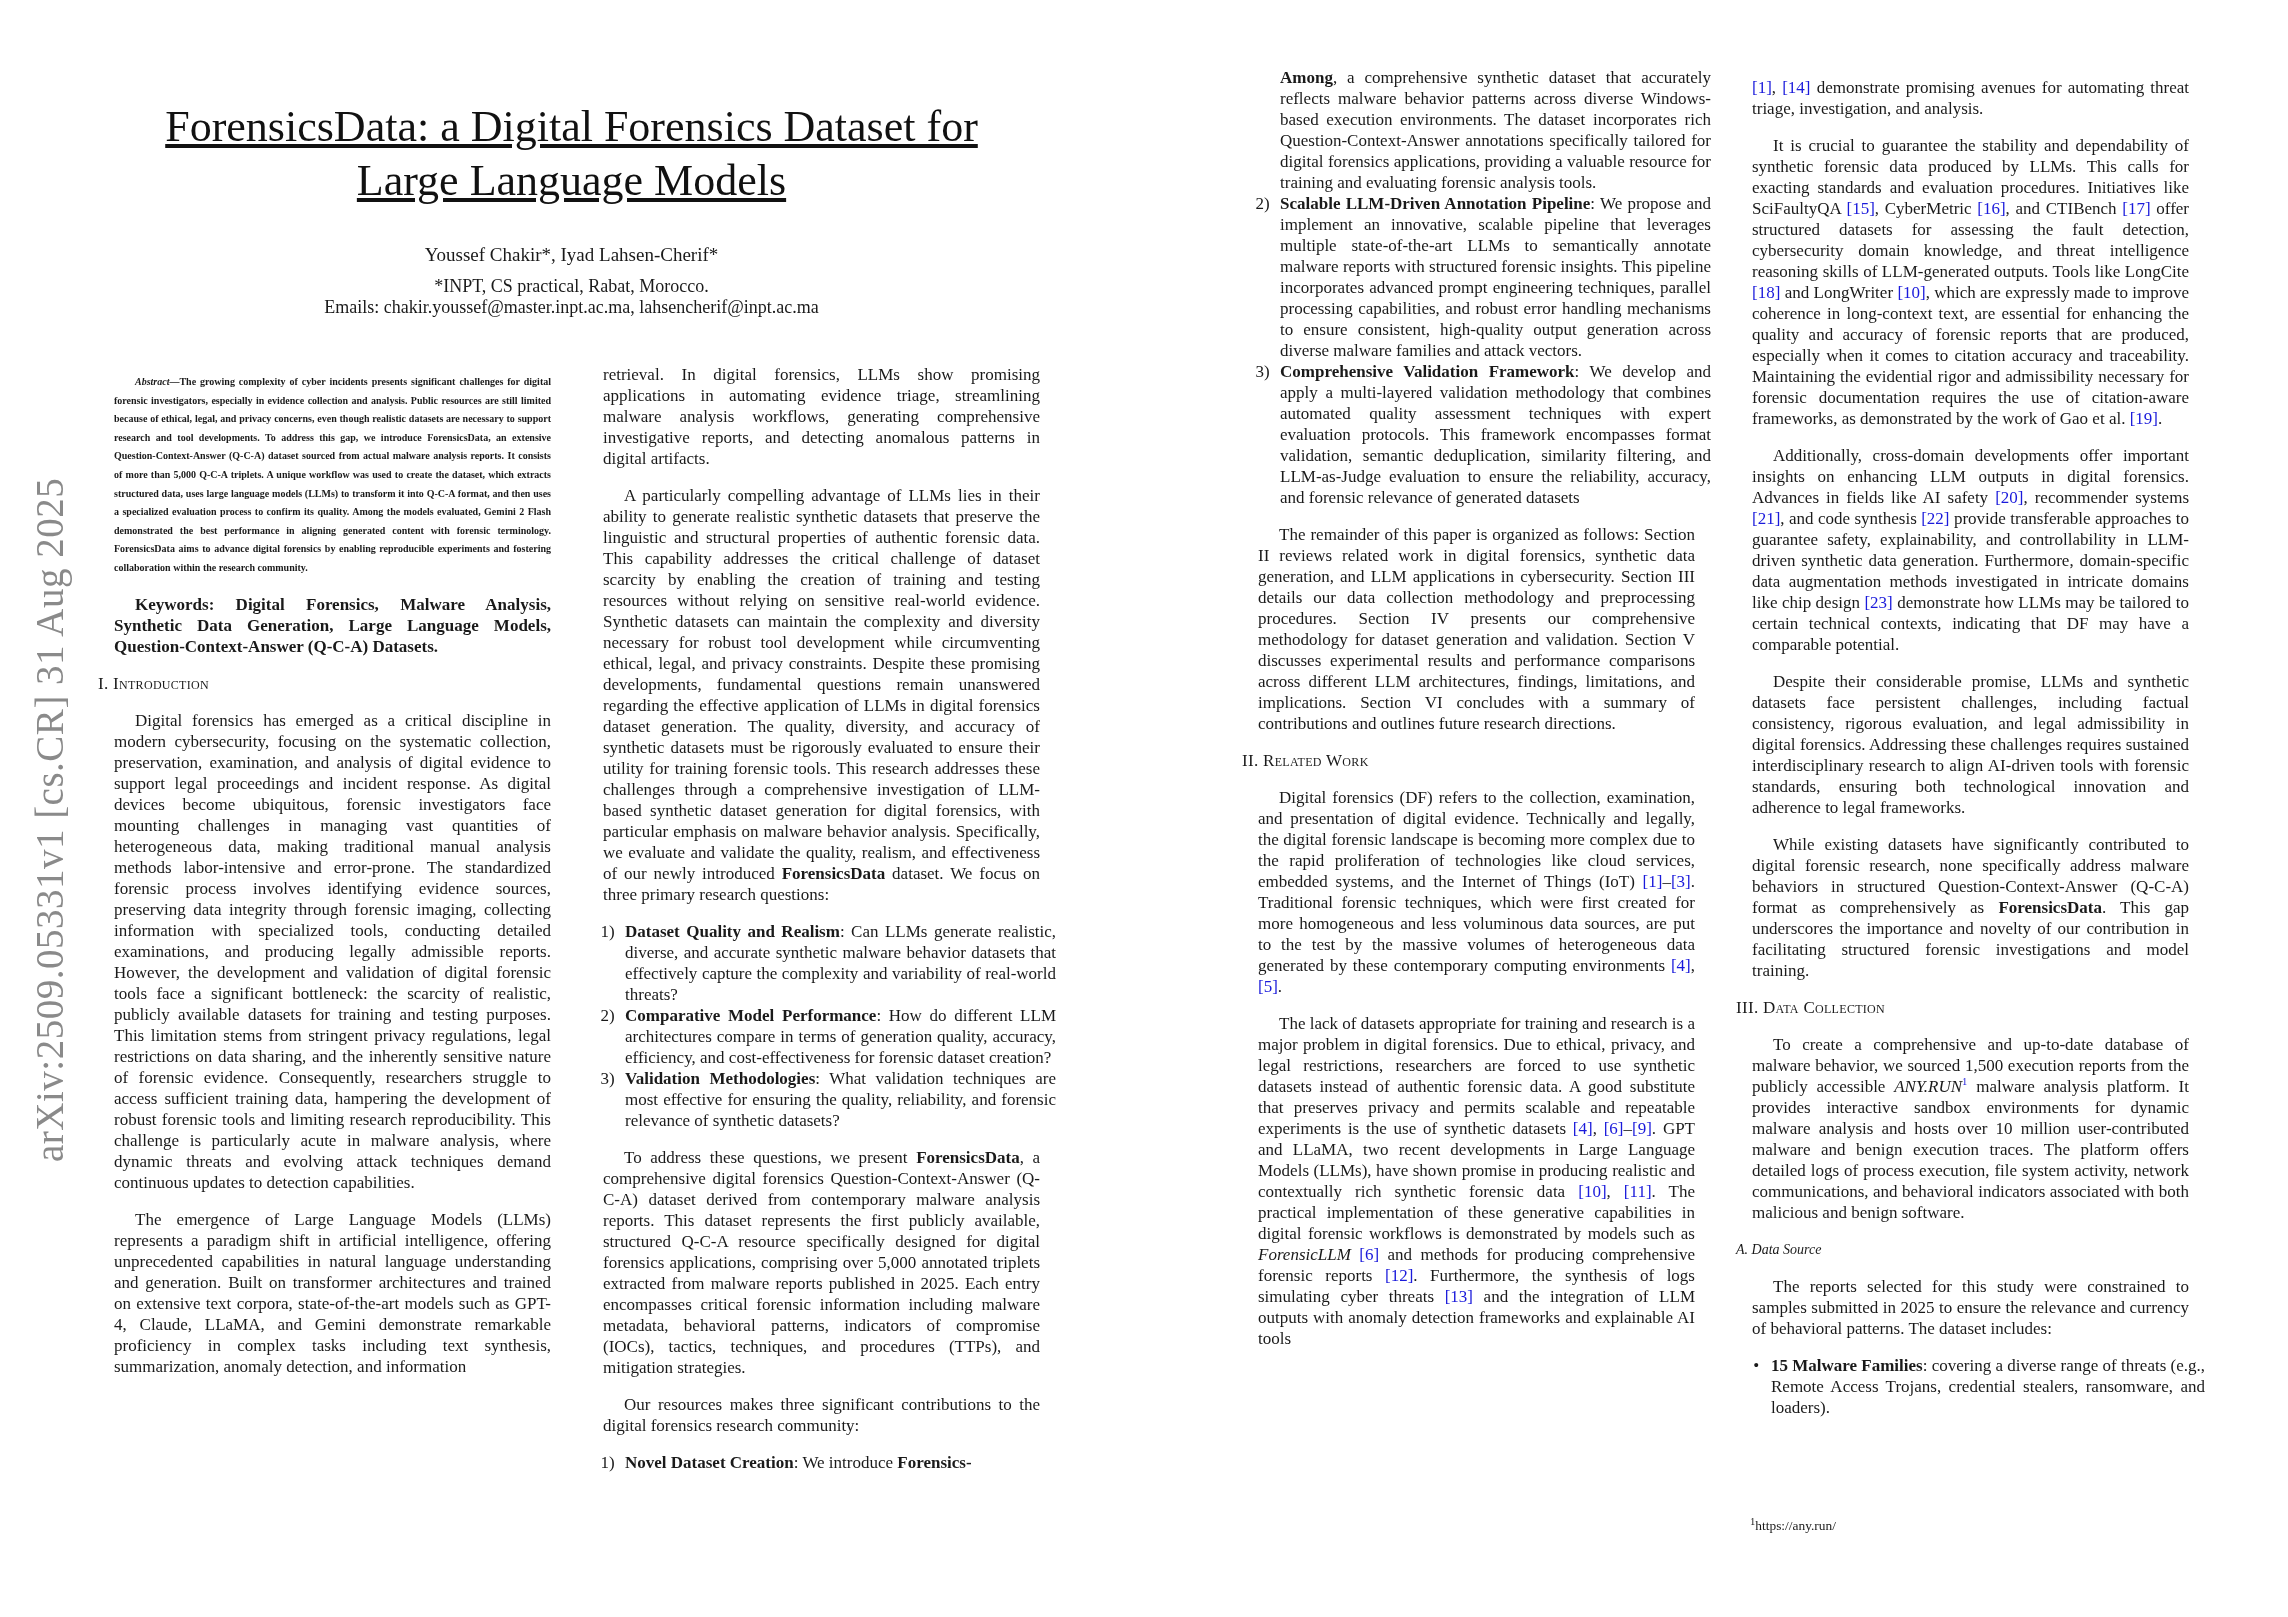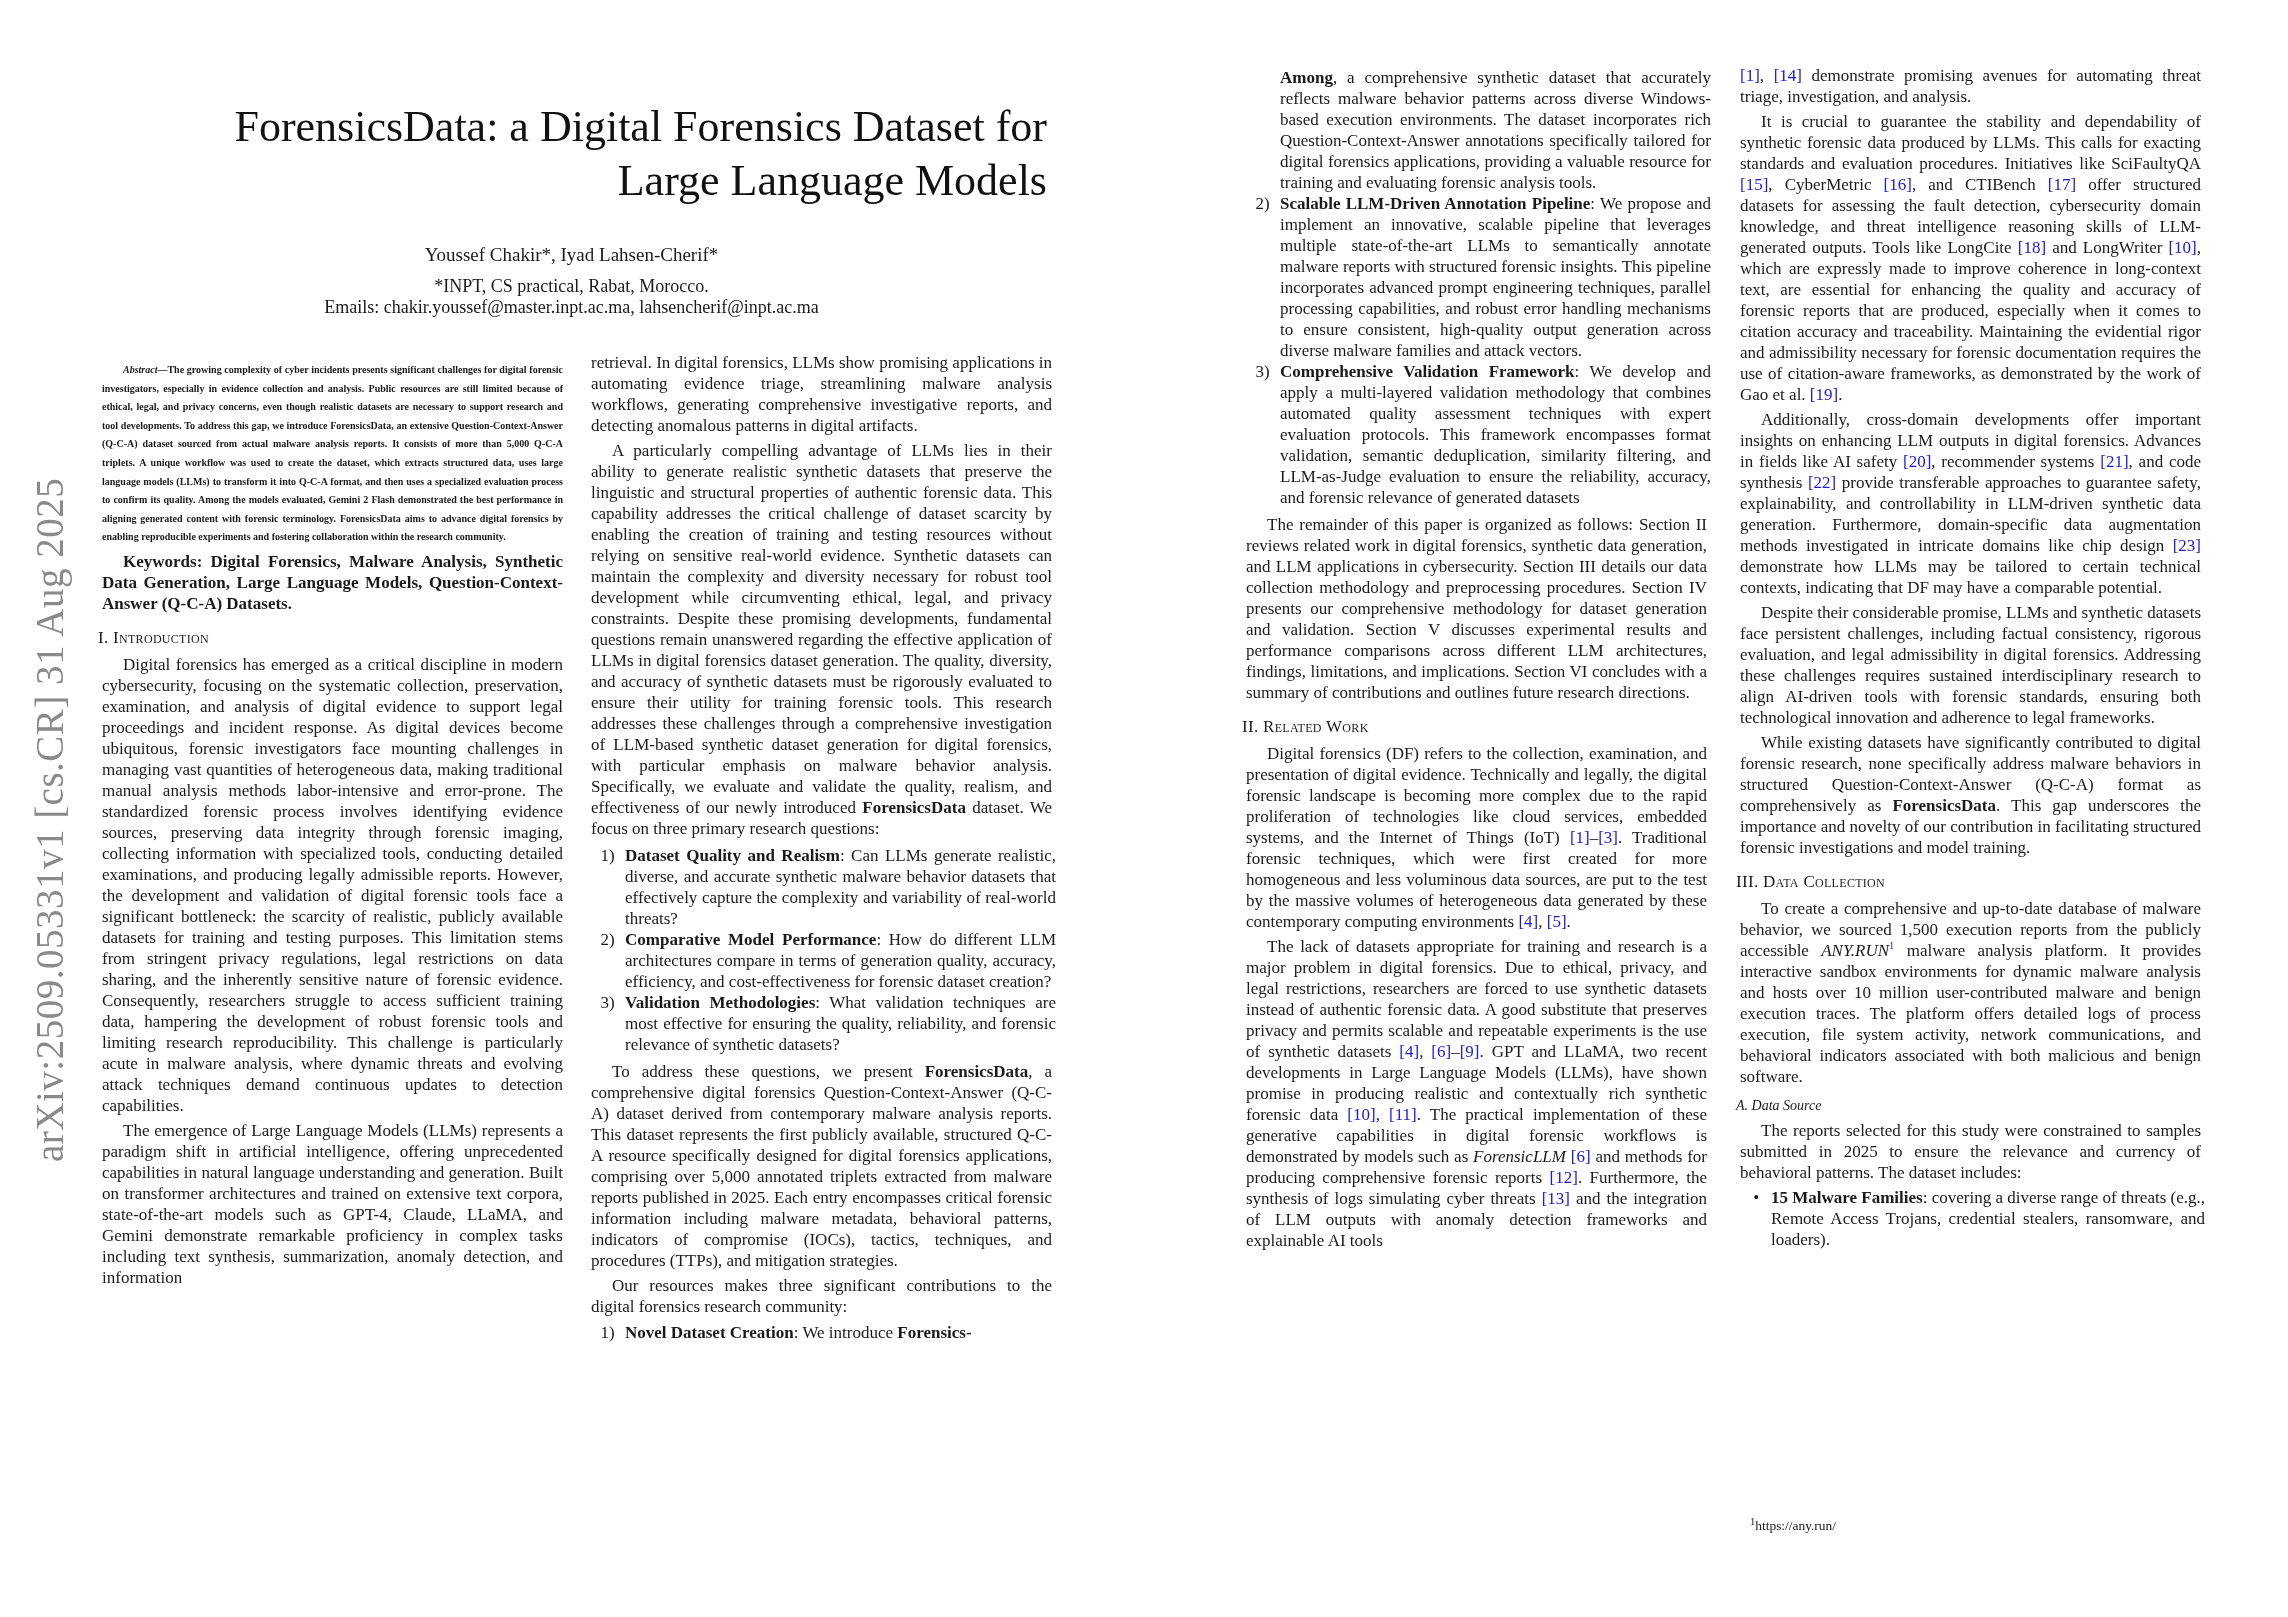--- a/index.html
+++ b/index.html
@@ -5,29 +5,29 @@
   html, body { margin:0; padding:0; background:#ffffff; }
   body { width:2288px; height:1618px; position:relative; overflow:hidden;
          font-family:"Liberation Serif","DejaVu Serif",serif; color:#1a1a1a; }
   .page { position:absolute; top:0; height:1618px; background:#fff; }
   .page1 { left:0; width:1144px; }
   .page2 { left:1144px; width:1144px; }
 
   .arxiv-stamp { position:absolute; left:27px; top:1162px; transform-origin:0 0; transform:rotate(-90deg);
                  font-size:39px; color:#8a8a8a; white-space:nowrap; letter-spacing:0.5px; }
 
-  .title { position:absolute; left:96px; top:100px; width:951px; text-align:right;
-           font-size:44px; line-height:54px; font-weight:normal; margin:0; color:#111; }
+  .title { position:absolute; left:96px; top:100px; width:951px; text-align:center;
+           font-size:44px; line-height:54px; font-weight:normal; margin:0; color:#111;text-decoration:underline; }
   .authors-block { position:absolute; left:96px; top:244px; width:951px; text-align:center;
                    font-size:18px; line-height:21px; }
   .authors-block div { margin:0; }
   .authors-block .names { font-size:19px; margin-bottom:11px; }
 
   .col { position:absolute; width:469px; font-size:17px; line-height:21px; text-align:justify; }
-  .col p { margin:4px; text-indent:21px; }
+  .col p { margin:16px; text-indent:21px; }
   .col p.noindent { text-indent:0; }
   .col1 { left:98px; top:357px; }
   .col2 { left:587px; top:348px; }
   .col3 { left:1242px; top:61px; }   
   .col4 { left:1736px; top:61px; }
 
   .abstract { font-weight:bold; font-size:10px; line-height:18.6px; text-indent:17.3px; }
   .abstract .abs-label { font-style:italic; }
   .keywords { font-weight:bold; font-size:17px; line-height:21px; text-indent:17.3px; margin-top:3.8px !important; }
 

